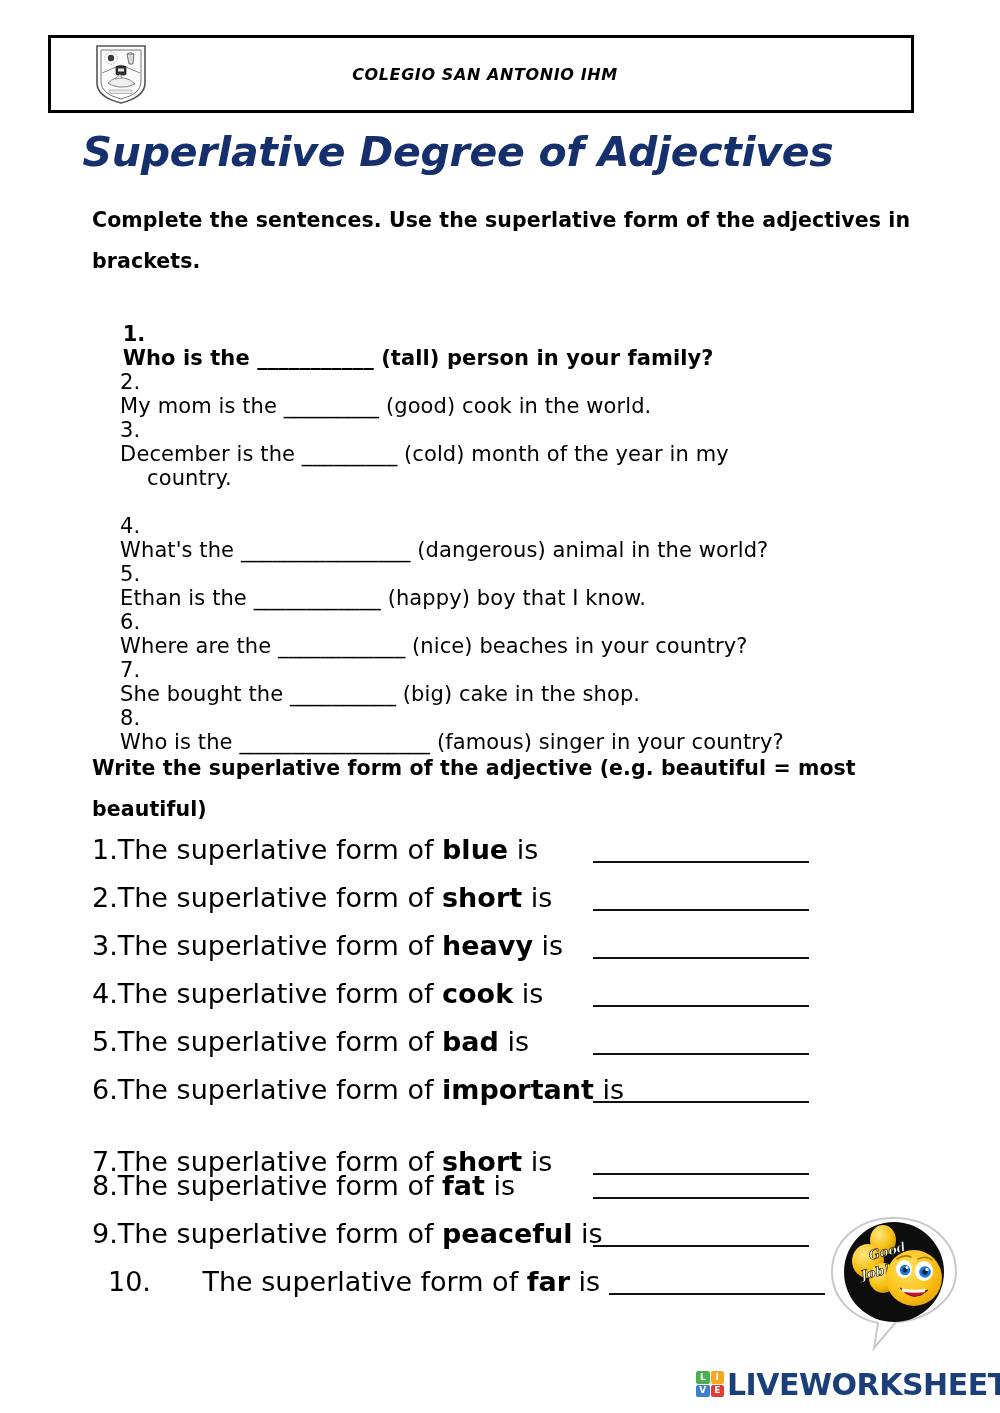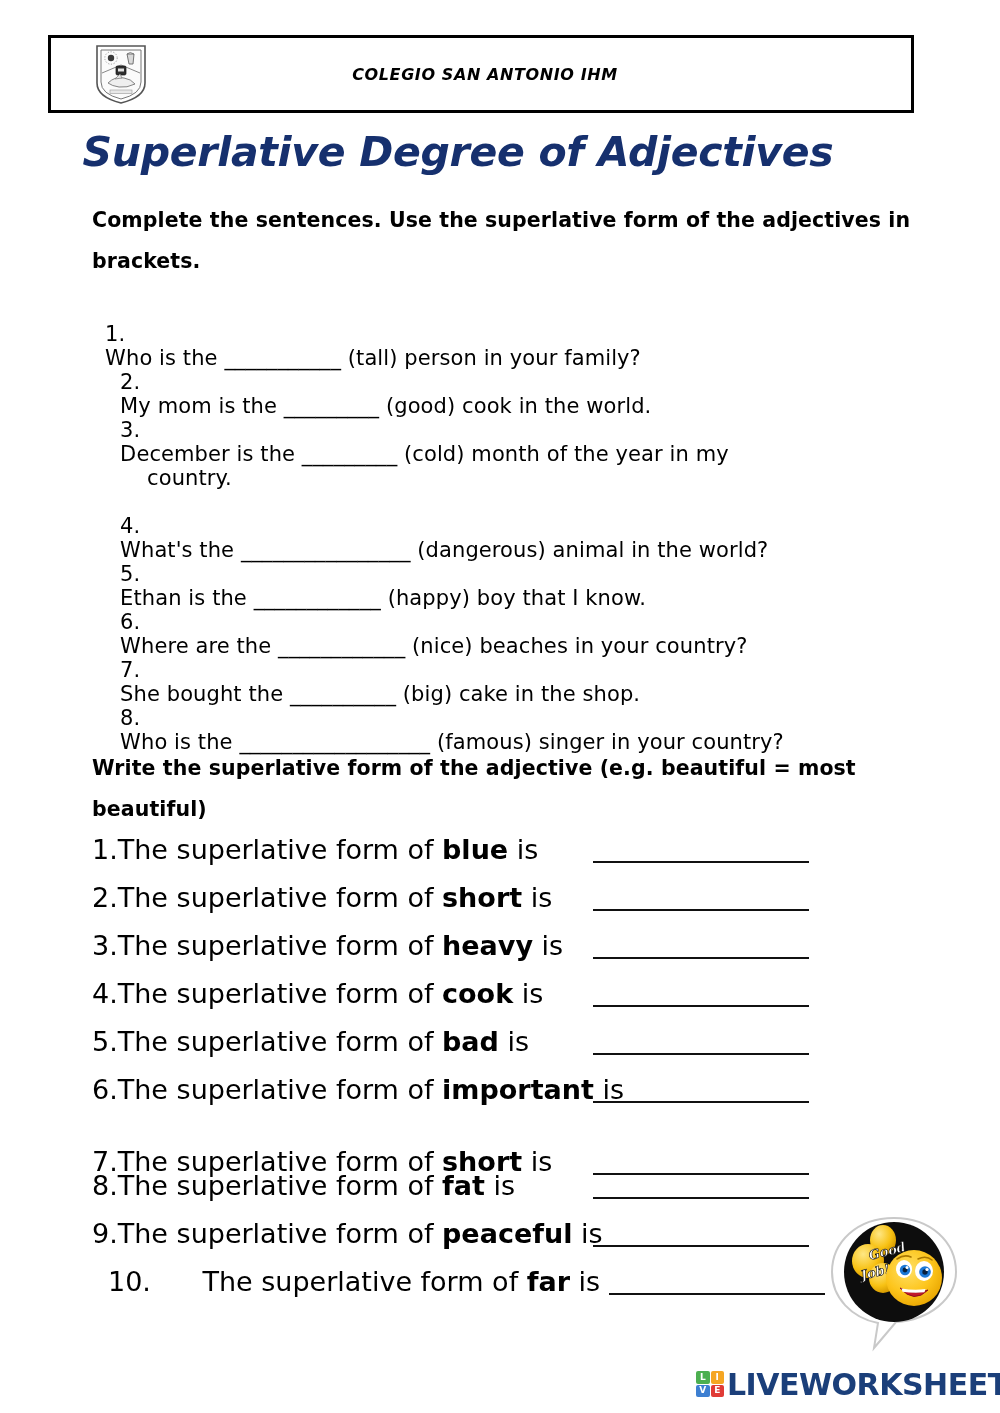--- a/index.html
+++ b/index.html
@@ -183,21 +183,21 @@
   </svg>
   <div class="school-name">COLEGIO SAN ANTONIO IHM</div>
 </div>
 
 <div class="page-title" style="color: rgb(22, 48, 110);">Superlative Degree of Adjectives</div>
 
 <div class="sheet">
 
   <div class="instruction" style="top:200px;">Complete the sentences. Use the superlative form of the adjectives in brackets.</div>
 
-  <div class="qline" style="left:78px; top:298px;">
+  <div class="qline" style="left:93px; top:298px;font-weight:bold;">
     <span>1.</span>
     <span>Who is the ___________ (tall) person in your family?</span>
   </div>
   <div class="qline" style="left:93px; top:346px;">
     <span>2.</span>
     <span>My mom is the _________ (good) cook in the world.</span>
   </div>
   <div class="qline" style="left:93px; top:394px;">
     <span>3.</span>
     <span>December is the _________ (cold) month of the year in my</span>

